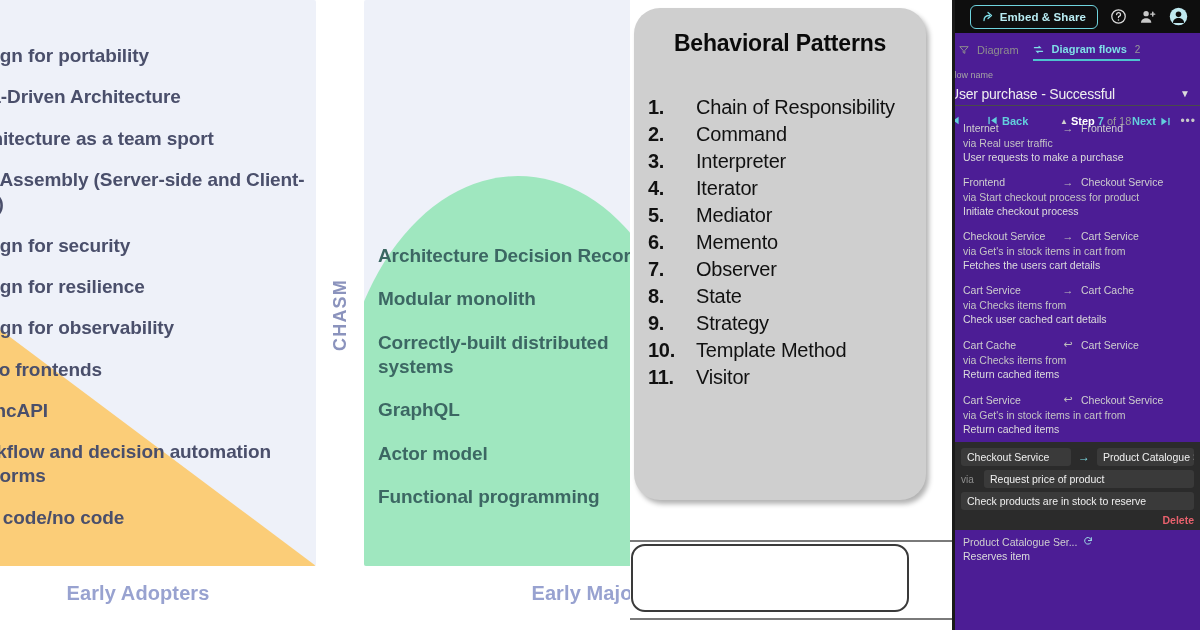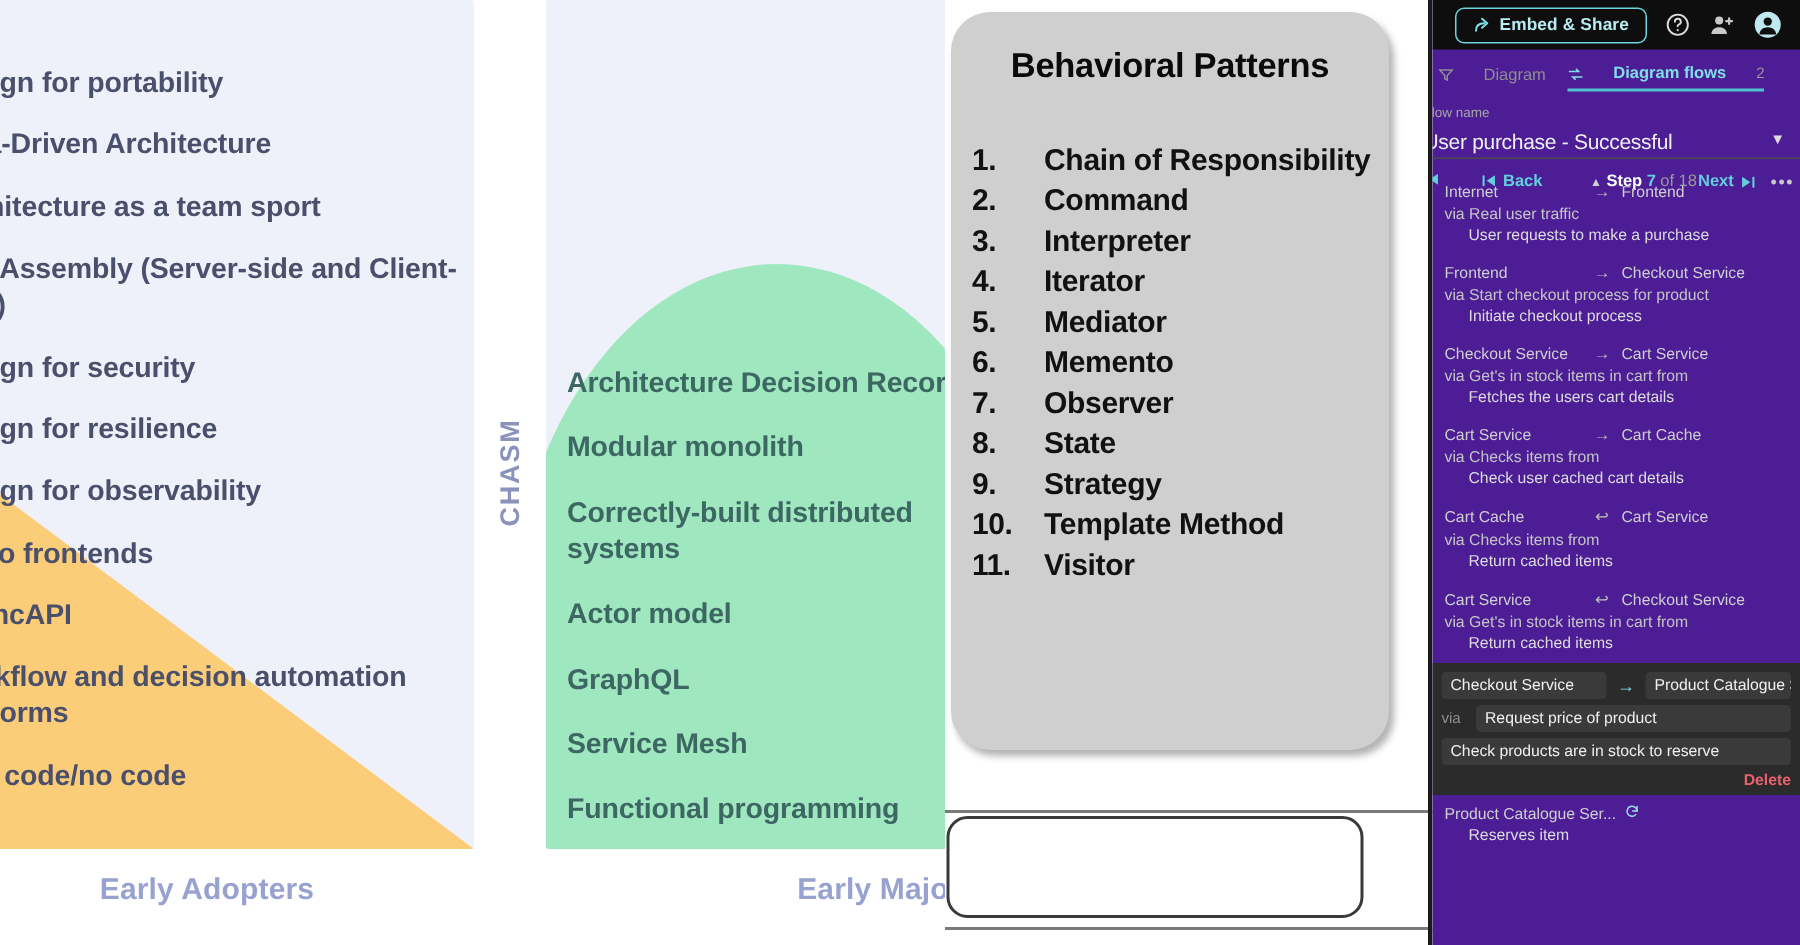--- a/index.html
+++ b/index.html
@@ -77,21 +77,21 @@
   .p3-title {
     position:absolute; left:0; top:22px; width:292px; text-align:center;
     font-size:23px; font-weight:700; color:#0a0a0a; letter-spacing:-0.2px;
   }
   .p3-ol { position:absolute; left:14px; top:88px; width:278px; }
   .p3-li { display:flex; align-items:baseline; margin-bottom:4px; }
   .p3-num {
     width:48px; flex:0 0 48px; text-align:left;
     font-size:20px; font-weight:600; color:#111; letter-spacing:-0.3px;
   }
-  .p3-lbl { font-size:20px; font-weight:700; color:#111; letter-spacing:-0.2px; }
+  .p3-lbl { font-size:20px; font-weight:400; color:#111; letter-spacing:-0.2px; }
   .p3-emptybox {
     position:absolute; left:1px; top:544px; width:278px; height:68px;
     border:2px solid #3a3a3a; border-radius:14px; background:#fff;
   }
   .p3-rule-a { position:absolute; left:0px; top:540px; width:325px; height:2px; background:#7a7a7a; }
   .p3-rule-b { position:absolute; left:0px; top:618px; width:325px; height:2px; background:#7a7a7a; }
   .p3-edge { position:absolute; right:0; top:0; width:3px; height:630px; background:#1a1a1a; }
 
   
   .p4 {
@@ -109,21 +109,21 @@
     border:1px solid #6fd4de; border-radius:6px;
     color:#b9ecf2; background:transparent;
     padding:5px 11px; font-size:11.5px; font-weight:700; letter-spacing:0.1px;
     cursor:pointer;
   }
   .ic { display:inline-block; line-height:0; }
   .p4-tabs {
     position:absolute; left:0; top:40px; width:245px; height:24px;
     display:flex; align-items:center; gap:14px; padding-left:4px;
   }
-  .tab { display:flex; align-items:center; gap:20px; font-size:11px; color:#8e8e8e; cursor:pointer; padding-bottom:4px;text-align:right; }
+  .tab { display:flex; align-items:center; gap:8px; font-size:11px; color:#8e8e8e; cursor:pointer; padding-bottom:4px;text-align:right; }
   .tab.active { color:#7fdfe8; font-weight:700; border-bottom:2px solid #4fc3cf; }
   .tab-count { color:#9a9a9a; font-weight:400; font-size:10px; }
 
   .flow-label { position:absolute; left:-6px; top:70px; font-size:9px; color:#a5a5a5; }
   .flow-select {
     position:absolute; left:-6px; top:82px; width:251px; height:24px;
     display:flex; align-items:center; justify-content:space-between;
     border-bottom:1px solid #4a4a4a; padding-right:10px;
   }
   .flow-select .val { font-size:14px; color:#efefef; letter-spacing:-0.2px; }
@@ -142,21 +142,21 @@
   .nav-next { position:absolute; left:177px; display:flex; align-items:center; gap:4px; color:#63cfdd; font-weight:700; cursor:pointer; }
   .nav-more { position:absolute; right:4px; color:#c8c8c8; letter-spacing:1px; font-size:12px; }
 
   .steps { position:absolute; left:0; top:116px; width:245px; height:498px; }
   .step { padding:6px 8px 7px 8px; }
   .step-head { display:flex; align-items:center; font-size:10.5px; color:#cfcfcf; }
   .step-src { width:92px; flex:0 0 92px; }
   .step-arrow { width:26px; flex:0 0 26px; text-align:center; color:#bdbdbd; font-size:11px; }
   .step-dst { color:#cfcfcf; white-space:nowrap; overflow:hidden; }
   .step-via { font-size:10.5px; color:#c4c4c4; margin-top:3px; }
-  .step-desc { font-size:10.5px; color:#dcdcdc; margin-top:2px;margin-left:16px; }
+  .step-desc { font-size:10.5px; color:#dcdcdc; margin-top:2px; }
 
   .step.active { background:#2b2b2b; padding:6px 6px 4px 6px; }
   .step.active .row-a { display:flex; align-items:center; gap:6px; }
   .fld {
     background:#3a3a3a; border-radius:3px; padding:3px 6px;
     font-size:10.5px; color:#f0f0f0; white-space:nowrap; overflow:hidden;
   }
   .fld.src { width:110px; flex:0 0 110px; }
   .fld.dst { flex:1 1 auto; }
   .arrow-cy { color:#7fdfe8; font-size:12px; flex:0 0 14px; text-align:center; }
@@ -197,23 +197,22 @@
     <span>CHASM</span>
   </div>
 
   <div class="p2">
     <div class="p2-card">
       <div class="p2-arc"></div>
       <div class="p2-list" id="p2list">
           <div class="p2-item">Architecture Decision Records</div>
           <div class="p2-item">Modular monolith</div>
           <div class="p2-item">Correctly-built distributed systems</div>
+          <div class="p2-item">GraphQL</div>
           <div class="p2-item">Actor model</div>
-          <div class="p2-item">GraphQL</div>
-          <div class="p2-item">Service Mesh</div>
           <div class="p2-item">Functional programming</div>
         </div>
     </div>
     <div class="p2-caption">Early Majority</div>
   </div>
 
   <div class="p3">
     <div class="p3-card">
       <div class="p3-title">Behavioral Patterns</div>
       <div class="p3-ol" id="p3list">

